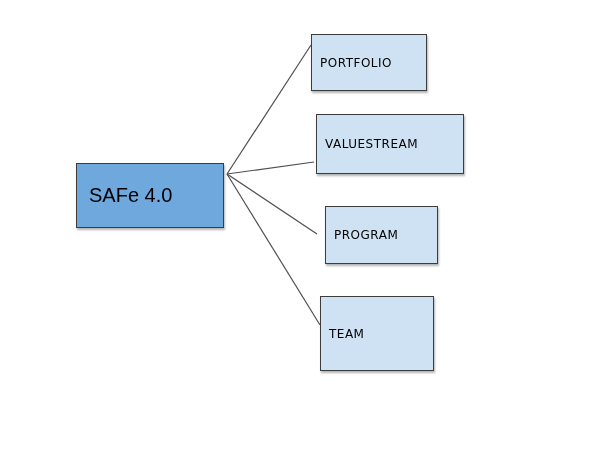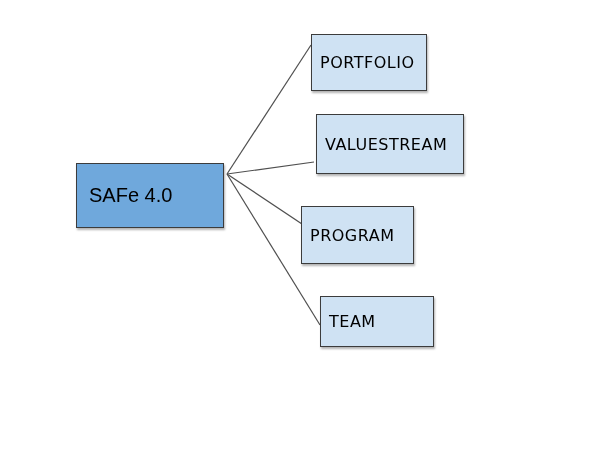--- a/index.html
+++ b/index.html
@@ -46,27 +46,27 @@
     background: var(--root-fill);
     padding-left: 12px;
     font-family: "Liberation Sans", sans-serif;
     font-size: 20px;
     line-height: 1.25;
   }
   .node.child {
     background: var(--child-fill);
     padding-left: 8px;
     font-family: "DejaVu Sans", sans-serif;
-    font-size: 16px;
+    font-size: 12px;
     letter-spacing: 0.5px;
   }
   .node.portfolio   { left: 311px; top: 34px;  width: 116px; height: 57px; }
   .node.valuestream { left: 316px; top: 114px; width: 148px; height: 60px; align-items: center; }
-  .node.program     { left: 301px; top: 206px; width: 113px; height: 58px; }
-  .node.team        { left: 320px; top: 296px; width: 114px; height: 51px; text-align: right; }
+  .node.program     { left: 325px; top: 206px; width: 113px; height: 58px; }
+  .node.team        { left: 320px; top: 296px; width: 114px; height: 75px; text-align: right; }
 </style>
 </head>
 <body>
 
 <div class="canvas">
 
   <svg class="connectors" viewBox="0 0 610 458" aria-hidden="true">
     <line class="connector" x1="227" y1="174" x2="311" y2="45"></line>
     <line class="connector" x1="227" y1="174" x2="314" y2="162"></line>
     <line class="connector" x1="227" y1="174" x2="317" y2="234"></line>

